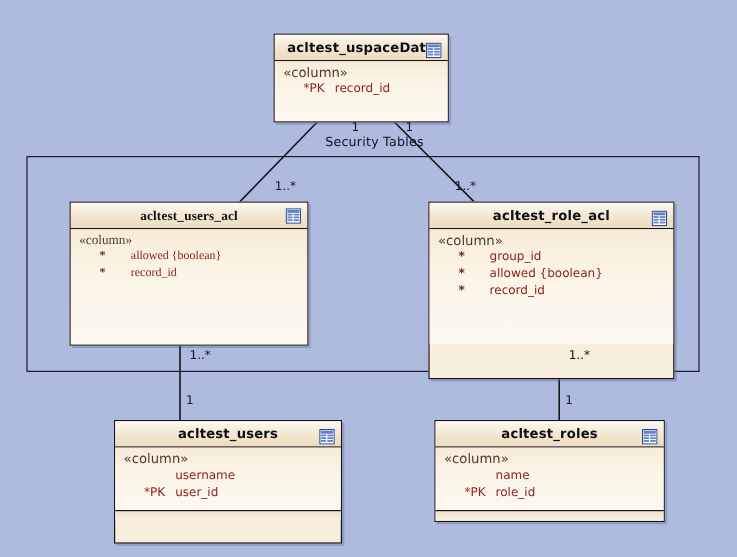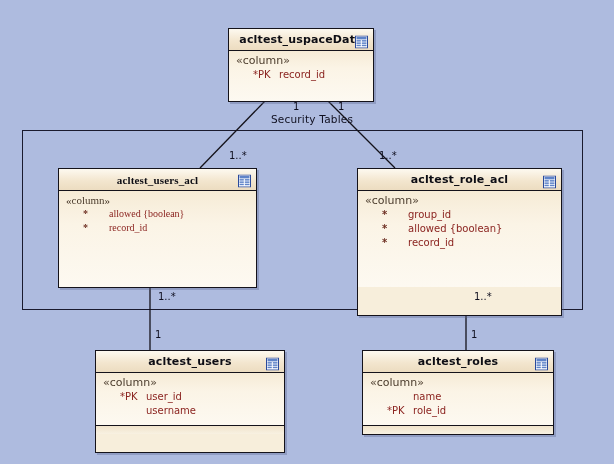--- a/index.html
+++ b/index.html
@@ -242,25 +242,25 @@
           <rect x="1.5" y="6.9" width="4.3" height="1.5" fill="#5f83c8"></rect>
           <rect x="6.8" y="6.9" width="4.7" height="1.5" fill="#5f83c8"></rect>
           <rect x="1.5" y="9.2" width="4.3" height="1.5" fill="#5f83c8"></rect>
           <rect x="6.8" y="9.2" width="4.7" height="1.5" fill="#5f83c8"></rect>
         </svg>
       </span>
     </div>
     <div class="entity-body" style="height:52px;">
       <div class="stereo">«column»</div>
       <div class="attr">
+        <span class="mark"></span><span class="aname">username</span>
+      </div>
+      <div class="attr">
         <span class="mark">*PK</span><span class="aname">user_id</span>
       </div>
-      <div class="attr">
-        <span class="mark"></span><span class="aname">username</span>
-      </div>
     </div>
     <div class="entity-footer" style="height:9px;"></div>
   </div>
 
   <div class="entity" style="left:362px; top:350px; width:192px; height:85px;">
     <div class="entity-header">
       <span class="entity-title">acltest_roles</span>
       <span class="tbl-icon">
         <svg viewBox="0 0 13 13" width="13" height="13">
           <rect x="0.5" y="0.5" width="12" height="12" fill="#ffffff" stroke="#2b4a9b" stroke-width="1"></rect>

